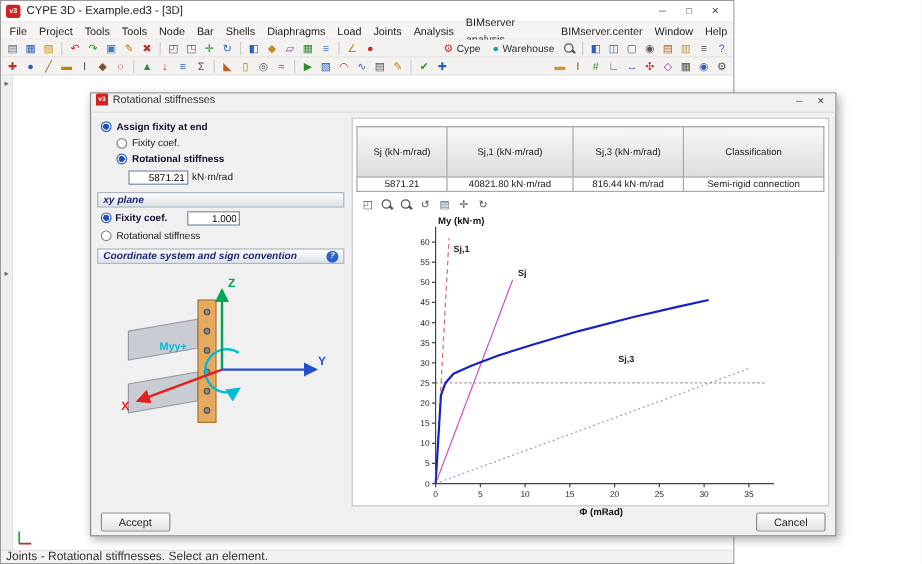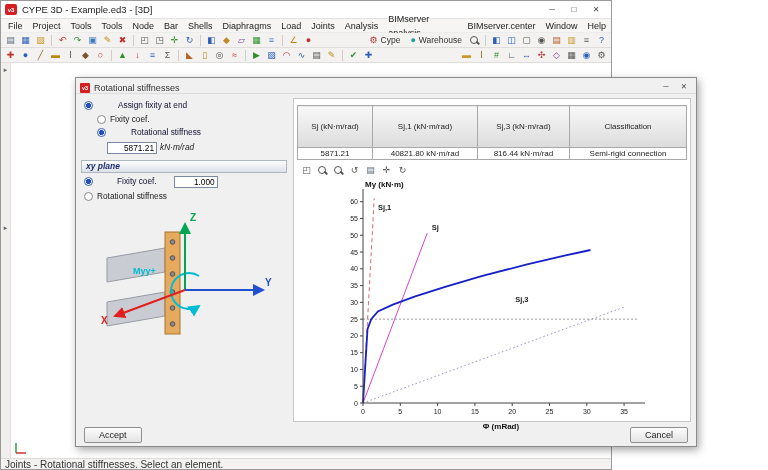--- a/index.html
+++ b/index.html
@@ -30,41 +30,41 @@
 
   
   .workspace { flex:1; display:flex; min-height:0; }
   .leftrail { width:10px; background:#f0efee; border-right:1px solid #e2e0df; display:flex; flex-direction:column; align-items:center; padding-top:3px; gap:150px; flex:none; }
   .rail-ico { font-size:7px; color:#666; }
   .canvas { flex:1; position:relative; background:#ffffff; }
   .ucs { position:absolute; left:2px; bottom:2px; }
 
   
   .dialog { position:absolute; left:64px; top:14px; width:622px; height:370px; background:#f0f0f0; border:1px solid #8a8a8a; box-shadow:2px 3px 8px rgba(0,0,0,.35); display:flex; flex-direction:column; }
-  .dlg-title { height:16px; background:#f0f0f0; border-bottom:1px solid #dcdcdc; display:flex; align-items:flex-end; padding:0 4px; flex:none; }
+  .dlg-title { height:16px; background:#f0f0f0; border-bottom:1px solid #dcdcdc; display:flex; align-items:flex-start; padding:0 4px; flex:none; }
   .dlg-badge { width:10px; height:10px; background:#d42020; color:#fff; font-size:5.5px; font-weight:bold; border-radius:1px; display:flex; align-items:center; justify-content:center; margin-right:4px; }
   .dlg-title-text { font-size:9px; color:#333; }
   .dlg-controls { margin-left:auto; display:flex; gap:2px; }
   .dlg-btn { width:16px; height:13px; text-align:center; line-height:13px; font-size:7.5px; color:#444; }
   .dlg-body { flex:1; display:flex; padding:4px 5px 24px 5px; gap:6px; position:relative; min-height:0; }
 
   .hdr { height:13px; background:linear-gradient(#fdfdfd,#dde1e8); border:1px solid #aeb6c2; color:#1f2a6e; font-weight:bold; font-size:8.5px; line-height:11px; padding:0 4px; display:flex; align-items:center; }
   .hdr .help { margin-left:auto; }
   .help { width:10px; height:10px; border-radius:50%; background:#2d62c8; color:#fff; font-size:7px; font-weight:bold; text-align:center; line-height:10px; flex:none; }
 
   .leftcol { width:206px; flex:none; display:flex; flex-direction:column; }
   .opt { display:flex; align-items:flex-start; gap:4px; margin:3px 3px 1px 3px; font-size:8.3px; line-height:9.5px; }
   .opt.indent { margin-left:16px; }
   .opt .lbl { flex:1; }
-  .opt .lbl.bold { font-weight:normal; color:#101030;margin-left:21px; }
+  .opt .lbl.bold { font-weight:bold; color:#101030; }
   .radio { width:9px; height:9px; border:1px solid #8a8a8a; border-radius:50%; background:#fff; flex:none; margin-top:0; }
   .radio.sel { border-color:#3060b8; background:radial-gradient(circle, #1f4fc0 0 2.4px, #fff 2.6px); }
   .valrow { display:flex; align-items:center; gap:3px; }
   .field { width:50px; height:12px; border:1px solid #7a8aa0; background:#fff; font-size:8.3px; text-align:right; padding:0 2px; font-family:"Liberation Sans","DejaVu Sans",sans-serif; }
-  .unit { font-size:8.3px; color:#222;font-style:italic; }
+  .unit { font-size:8.3px; color:#222; }
   .sec-gap { margin-top:5px;font-style:italic; }
 
   .rpanel { flex:1; background:#ffffff; border:1px solid #c6c6c6; display:flex; flex-direction:column; padding:3px; position:relative; min-width:0; }
   .rp-hdrrow { display:flex; align-items:flex-start; gap:3px; }
   .rp-hdrrow .hdr { flex:1; }
   .stack-icons { display:flex; flex-direction:column; gap:3px; }
   table.behaviour { width:100%; border-collapse:collapse; margin-top:3px; }
   table.behaviour th { background:linear-gradient(#f8f8f8,#dcdcdc); border:1px solid #a8a8a8; font-weight:normal; font-size:8px; height:12px; padding:16px 2px; }
   table.behaviour td { background:#fff; border:1px solid #a8a8a8; font-size:8px; text-align:center; height:12px; padding:0 2px; }
   .chart-tools { display:flex; align-items:center; margin:4px 0 0 2px; gap:1px; }
@@ -253,20 +253,24 @@
               <span class="radio sel"></span>
               <span class="lbl bold" style="flex:none;">Fixity coef.</span>
               <input class="field" style="width: 44px; margin-left: 14px;" value="1.000">
             </div>
 
             <div class="opt">
               <span class="radio"></span>
               <span class="lbl">Rotational stiffness</span>
             </div>
 
+            <div class="hdr sec-gap">
+              <span>Coordinate system and sign convention</span>
+              <span class="help">?</span>
+            </div>
 
             <svg width="198" height="152" viewBox="0 0 198 152" style="margin-top:2px;">
               <defs>
                 <marker id="mRed" markerWidth="7" markerHeight="7" refX="5" refY="3" orient="auto">
                     <path d="M0,0 L6,3 L0,6 Z" fill="#e02020"></path>
                   </marker>
                 <marker id="mGreen" markerWidth="7" markerHeight="7" refX="5" refY="3" orient="auto">
                     <path d="M0,0 L6,3 L0,6 Z" fill="#00a651"></path>
                   </marker>
                 <marker id="mBlue" markerWidth="7" markerHeight="7" refX="5" refY="3" orient="auto">

